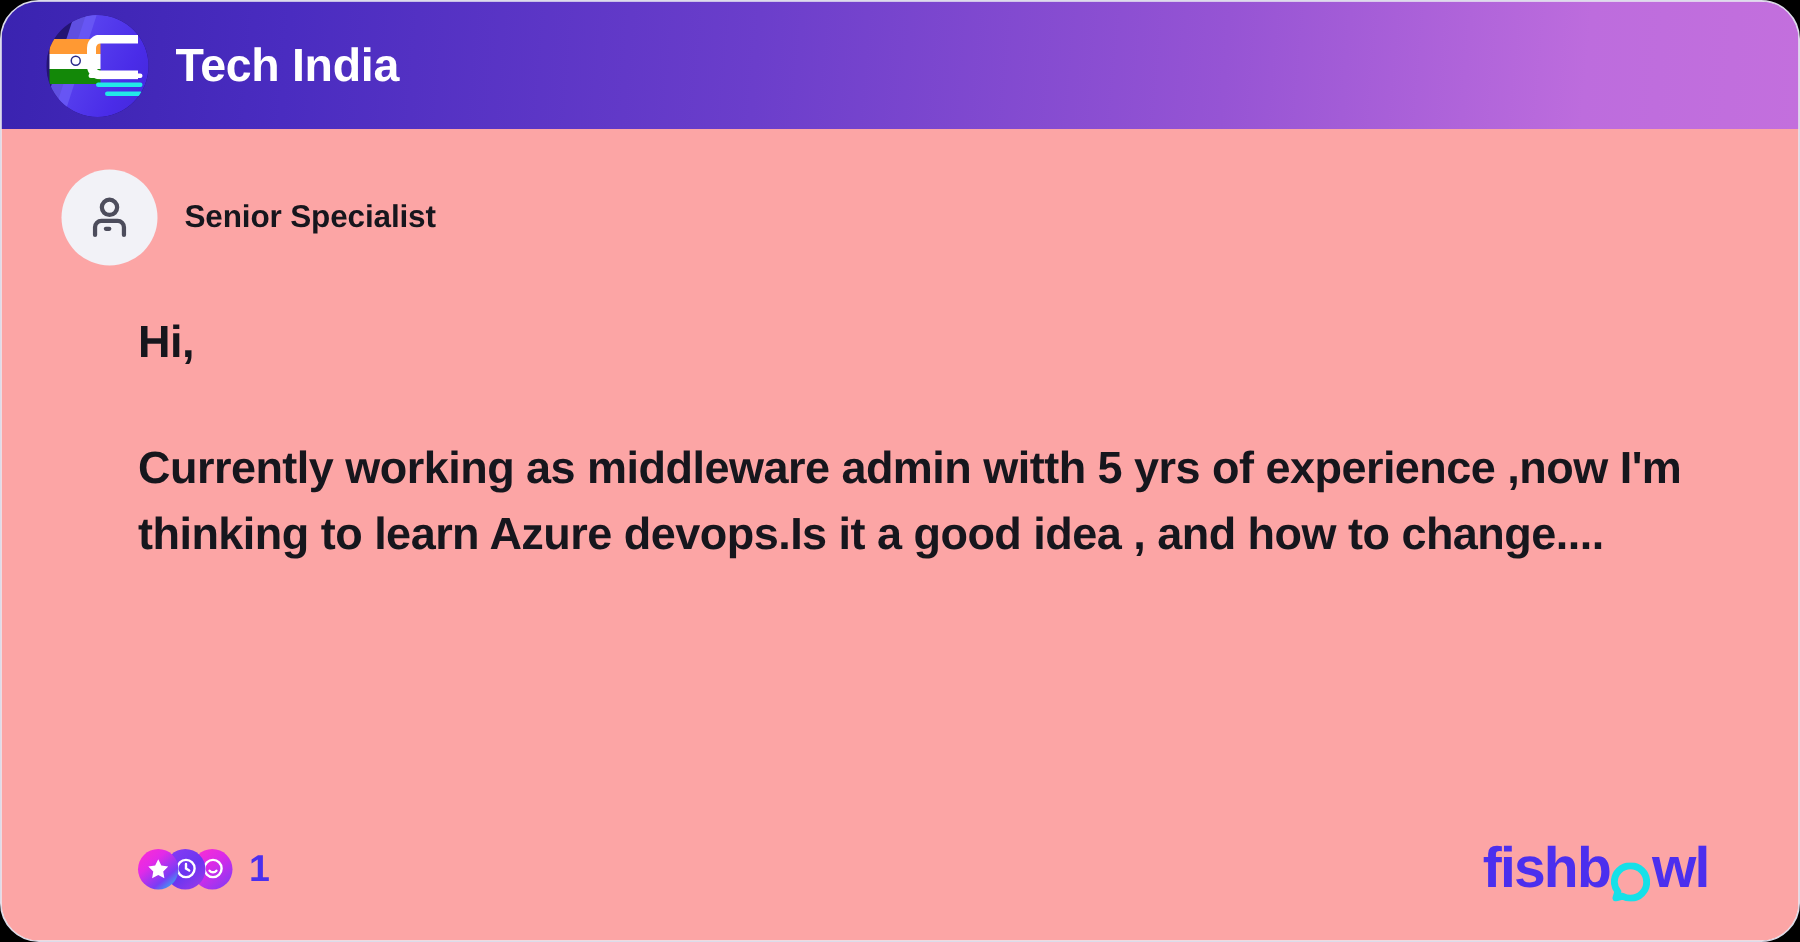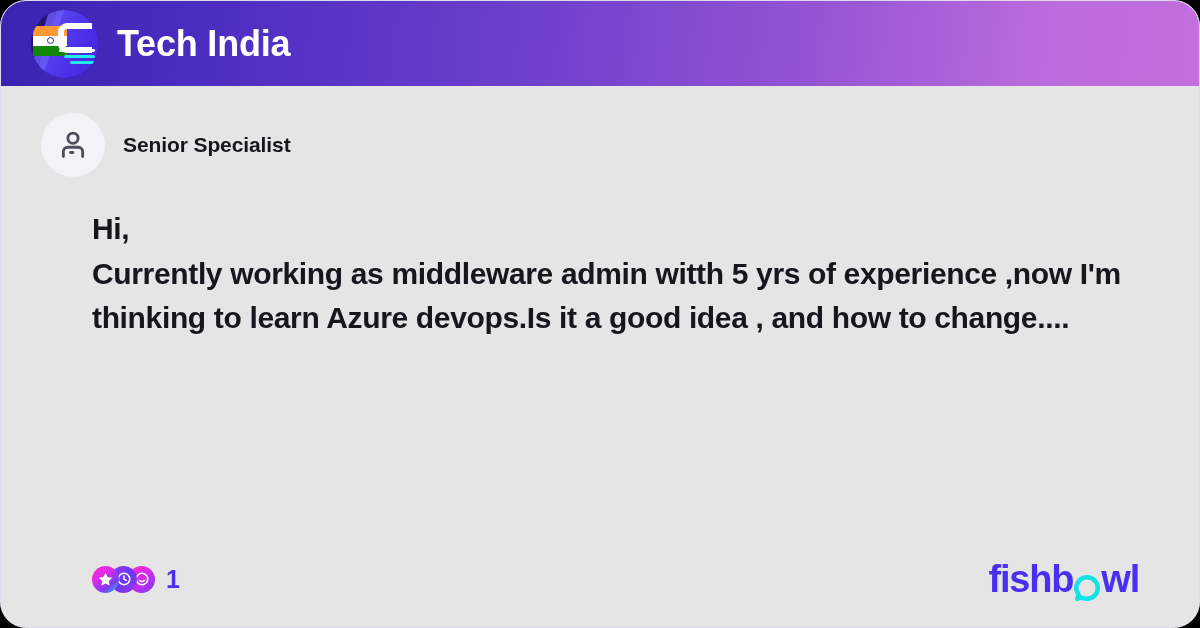--- a/index.html
+++ b/index.html
@@ -108,32 +108,32 @@
     margin-bottom: 2.5px;
     border-radius: 2px;
   }
   .logo-stripes .s1 { background: #ffffff; width: 100%; }
   .logo-stripes .s2 { background: #22e8e8; width: 86%; margin-left: 14%; }
   .logo-stripes .s3 { background: #22e8e8; width: 70%; margin-left: 30%; }
 
   .brand-title {
     margin-left: 18px;
     color: #ffffff;
-    font-size: 36px;
+    font-size: 31px;
     font-weight: 700;
     letter-spacing: -0.2px;
     line-height: 1;
   }
 
   
   .body {
     flex: 1 1 auto;
     position: relative;
     padding: 27px 36px 0 40px;
-    background: #e5e5e5;
+    background: #fca5a5;
   }
 
   .author-row {
     display: flex;
     align-items: center;
     gap: 18px;
     height: 64px;
   }
   .author-avatar {
     width: 64px;
@@ -157,21 +157,21 @@
     margin-top: 30px;
     padding-left: 51px;
     padding-right: 6px;
     font-size: 30px;
     font-weight: 700;
     line-height: 1.49;
     color: #16161d;
     letter-spacing: -0.35px;
   }
   .post-body p { margin: 0; }
-  .post-body p.gap { }
+  .post-body p.gap { margin-top: 39px; }
 
   
   .footer {
     position: absolute;
     left: 0;
     bottom: 0;
     width: 100%;
     height: 96px;
     padding: 0 60px 0 91px;
     display: flex;

